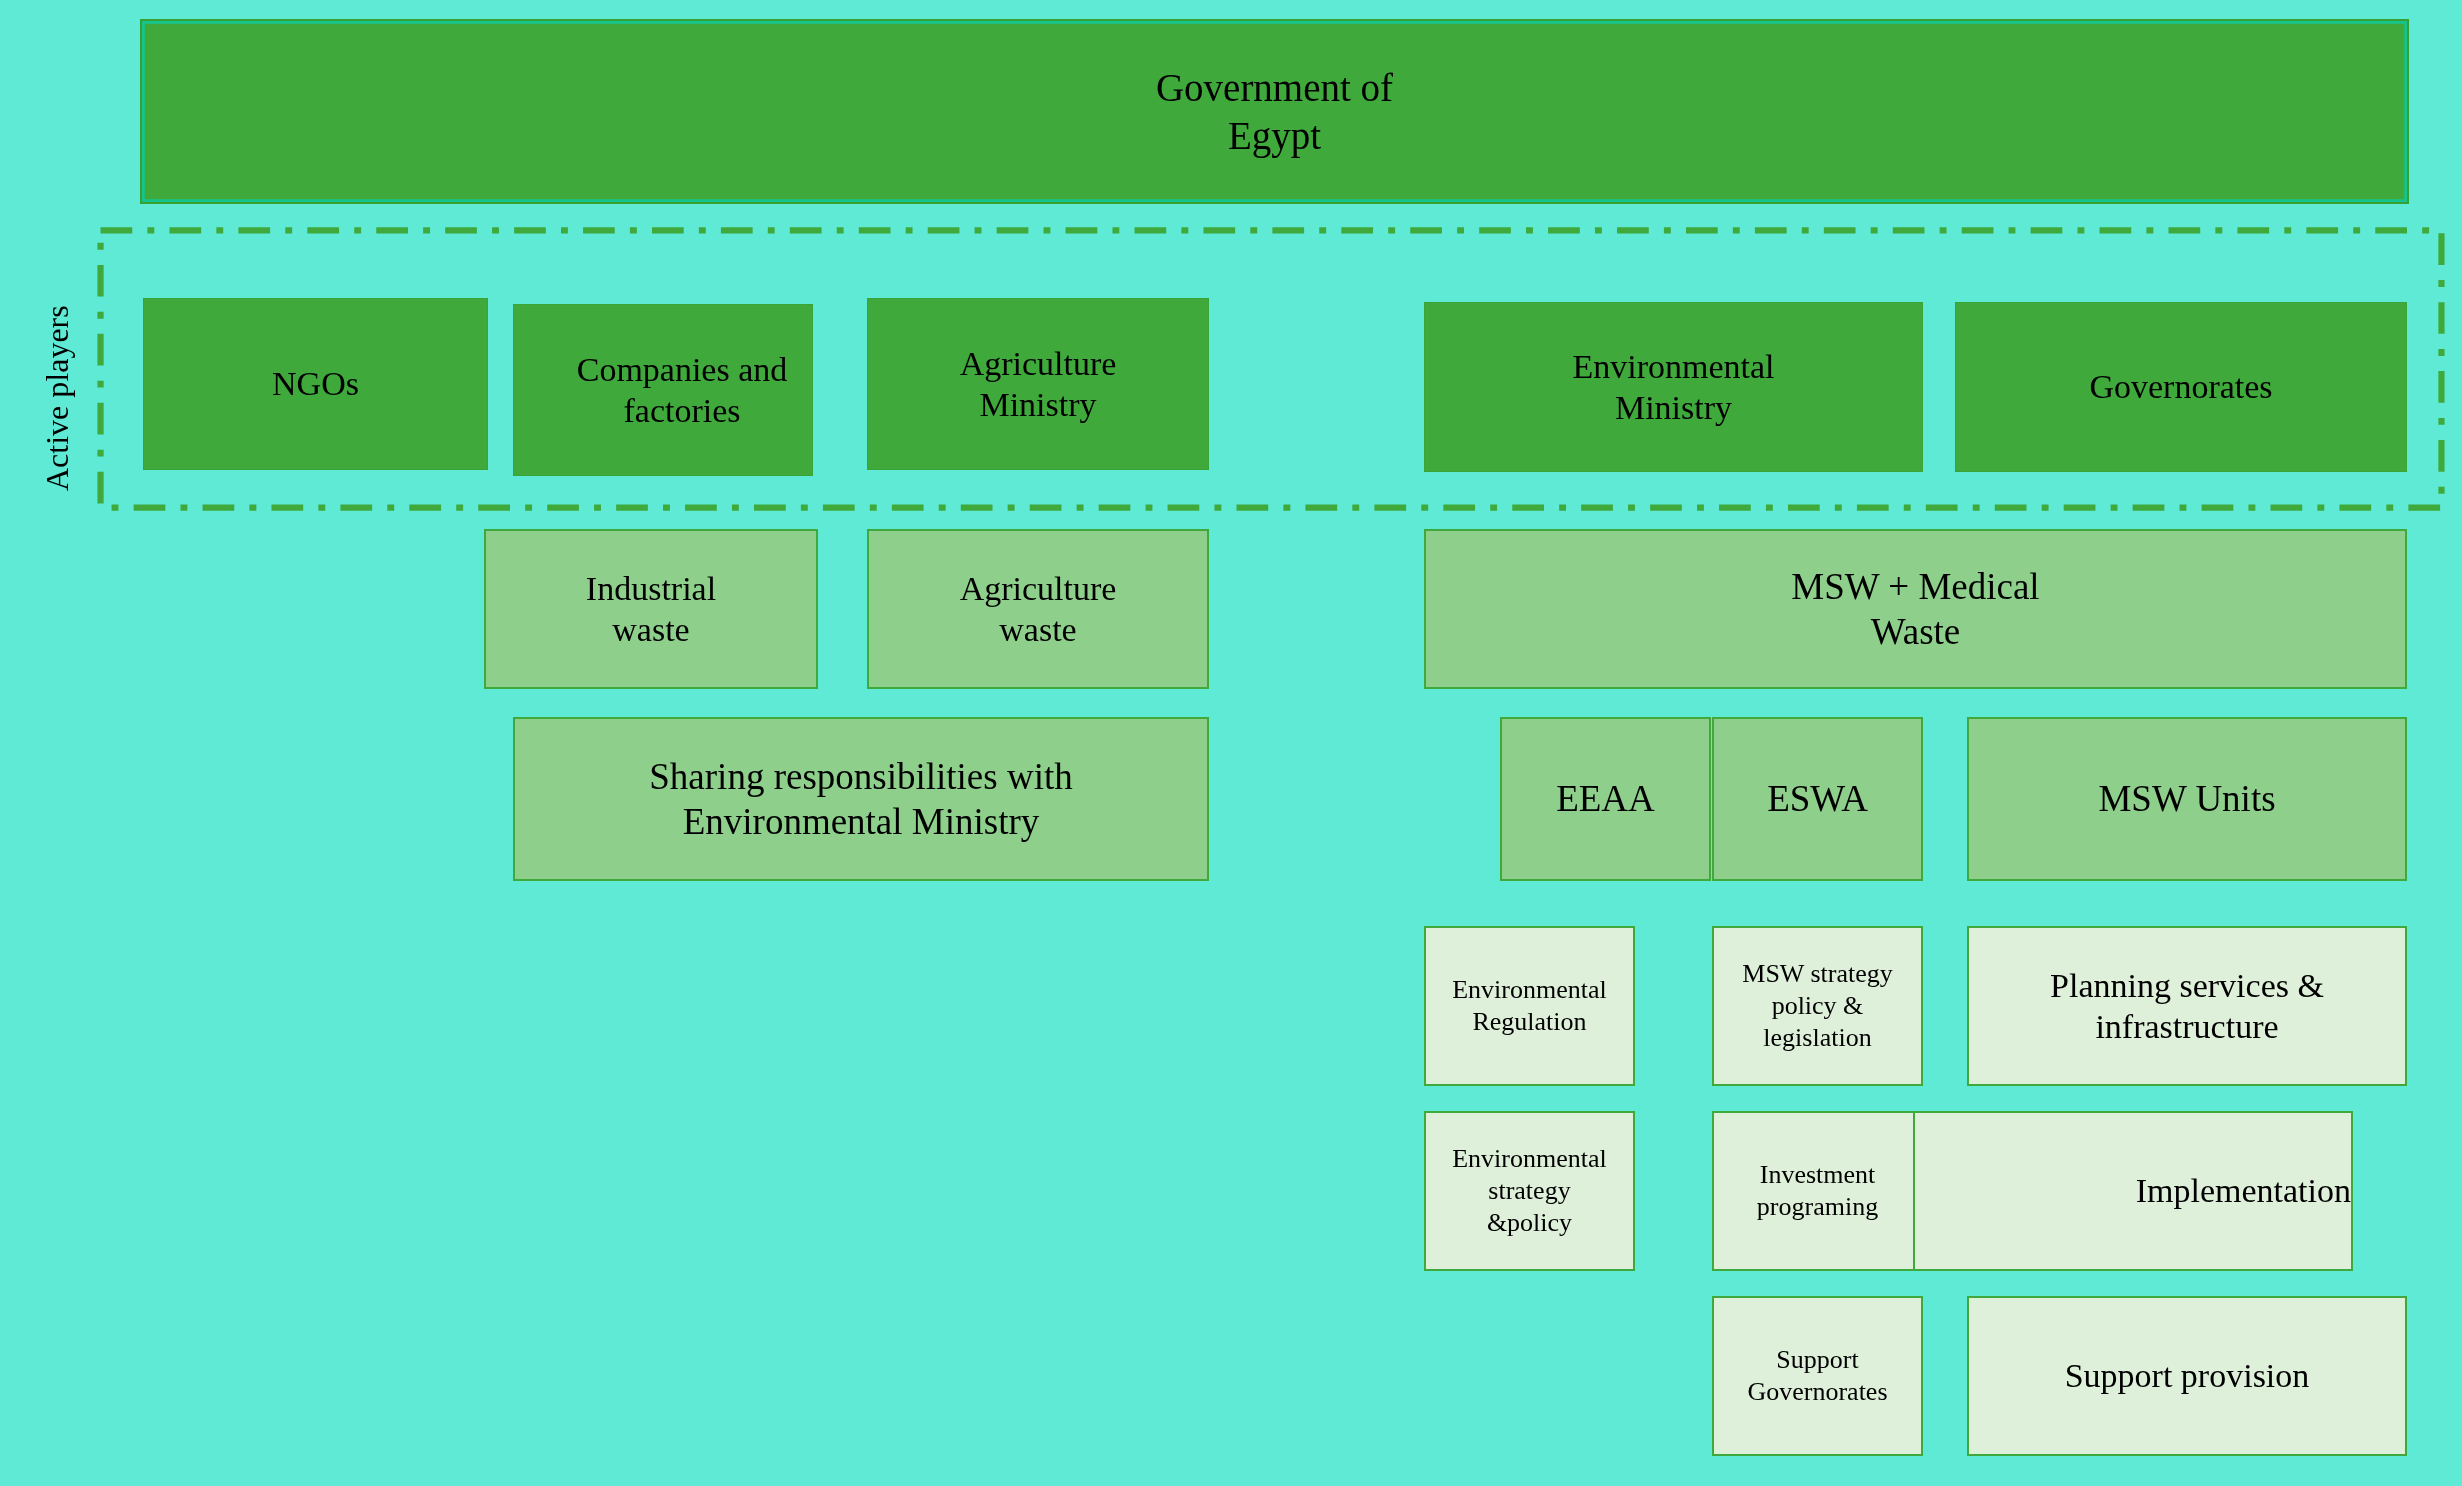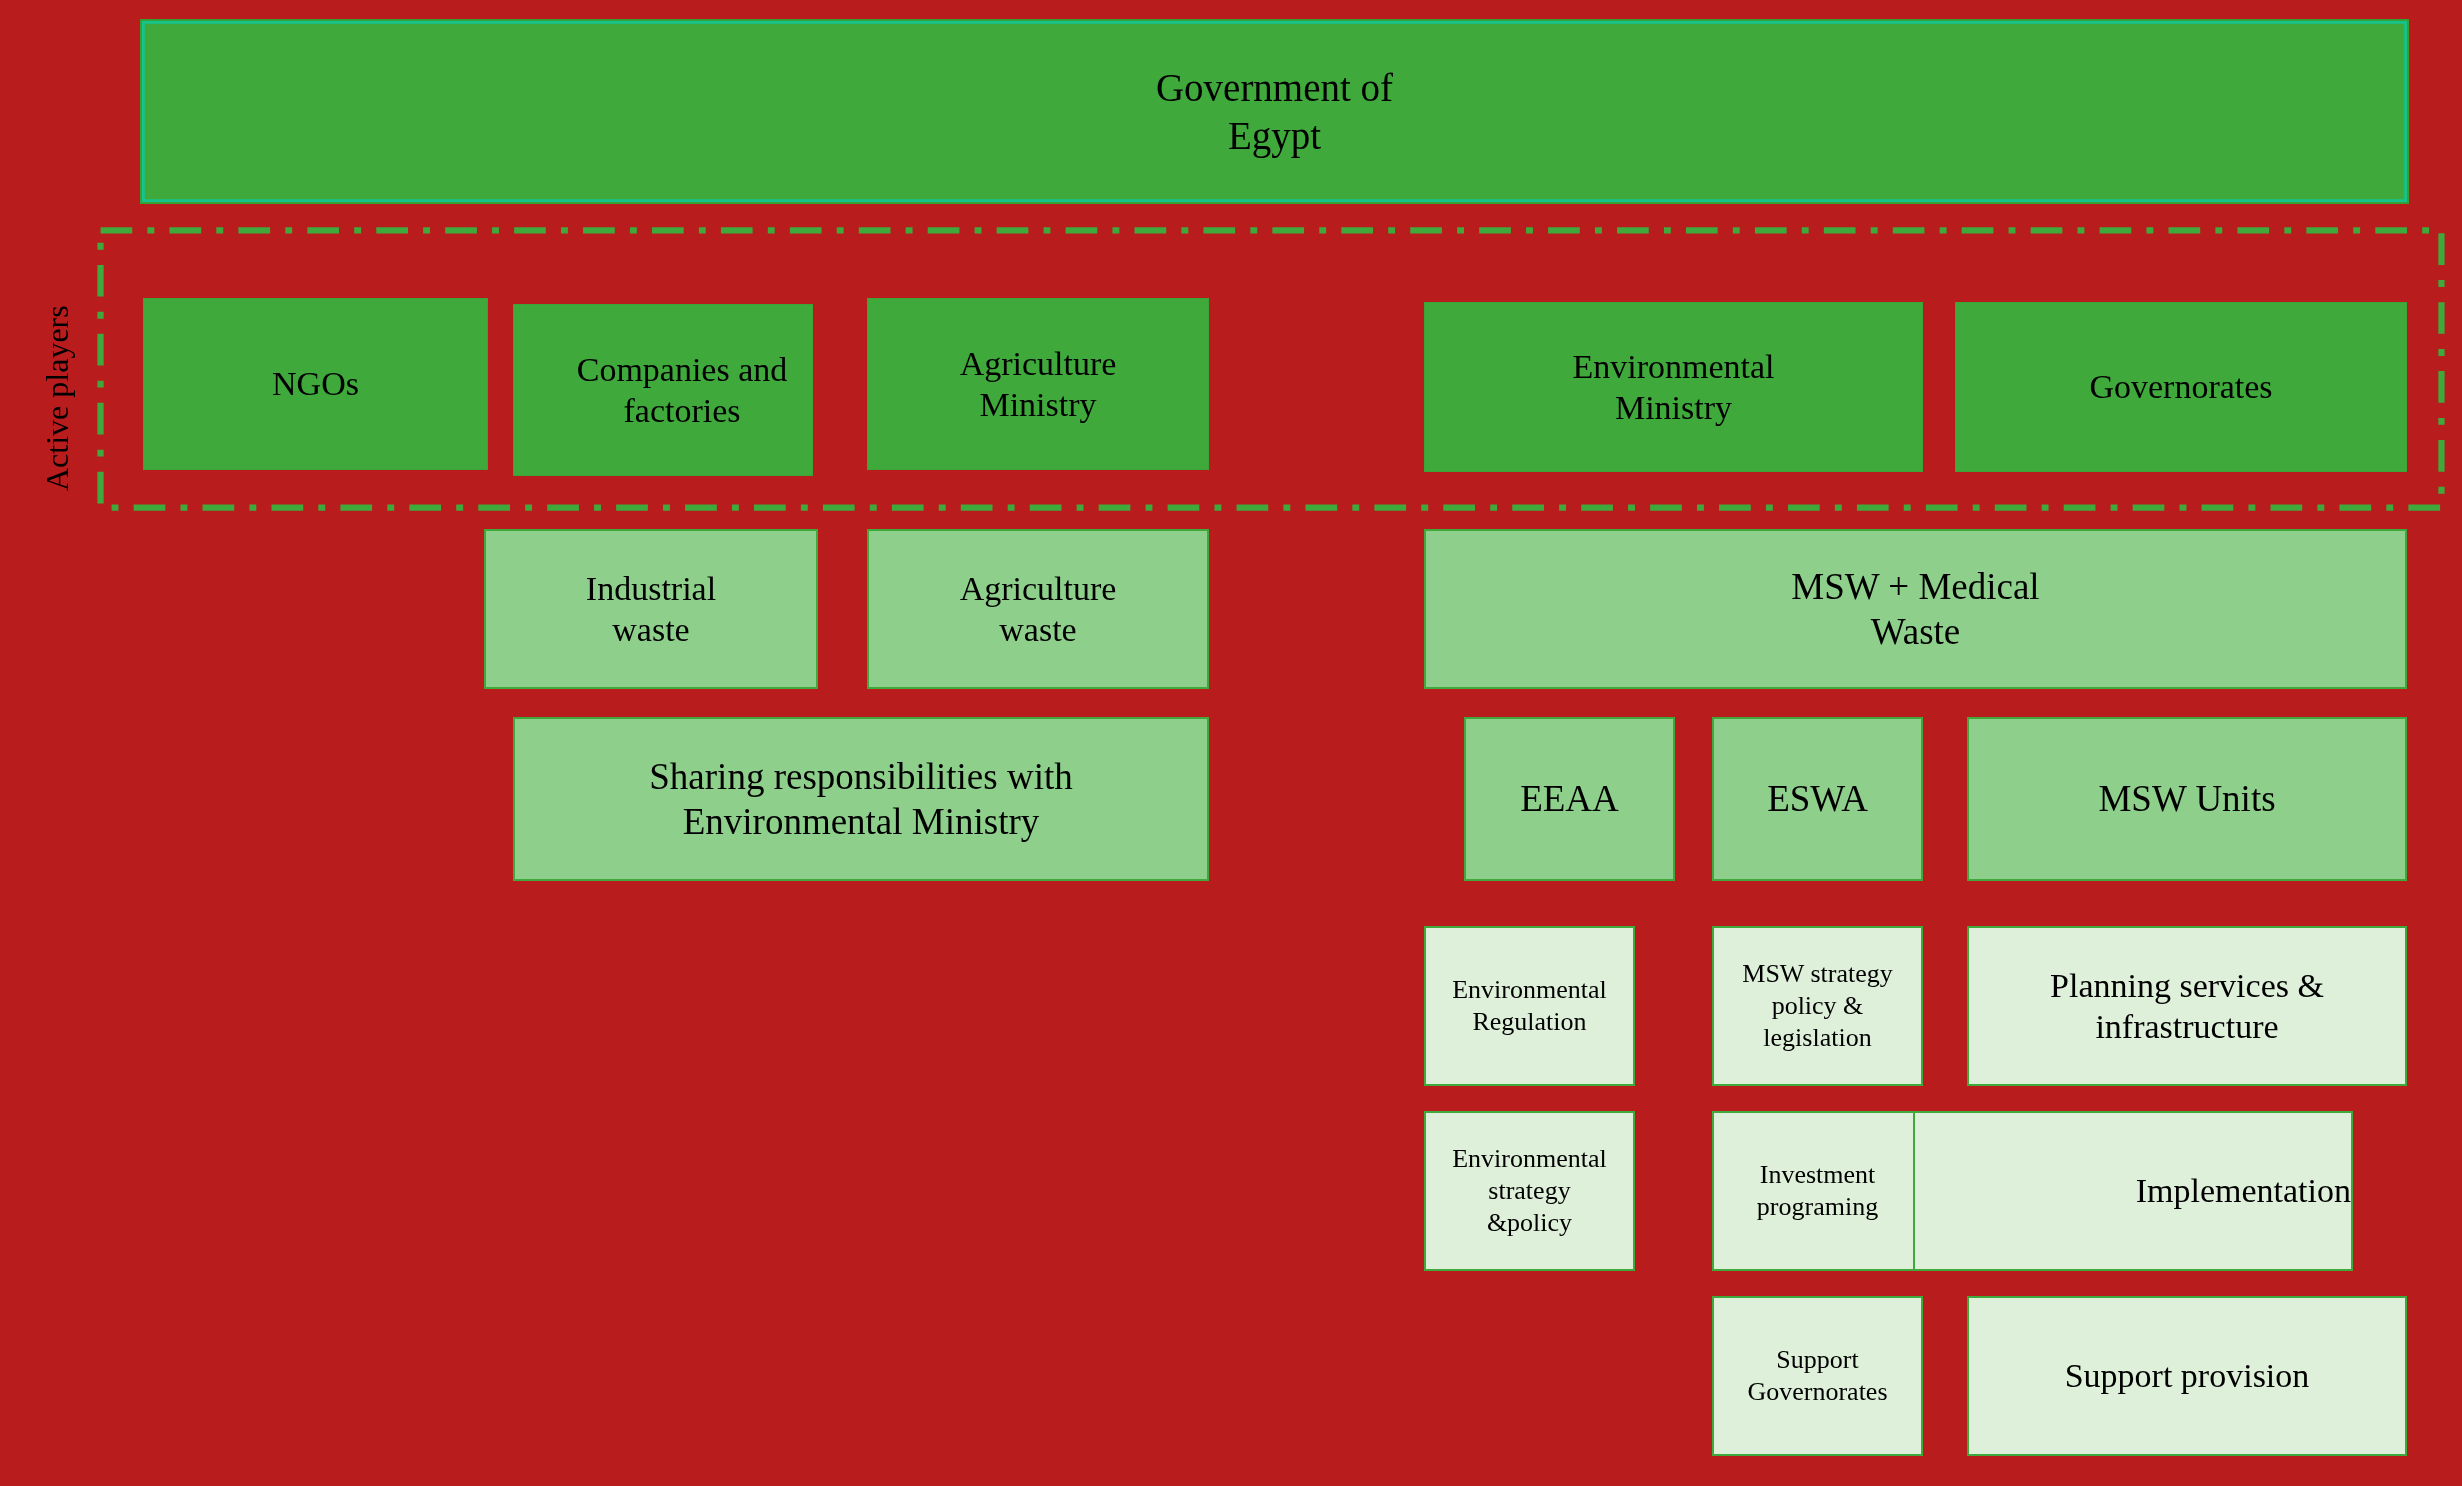--- a/index.html
+++ b/index.html
@@ -5,21 +5,21 @@
   html,body{margin:0;padding:0;background:#ffffff;}
   body{
     font-family:"Liberation Serif","DejaVu Serif",serif;
     color:#000000;
     -webkit-font-smoothing:antialiased;
   }
   #canvas{
     position:relative;
     width:2462px;
     height:1486px;
-    background:#b91c1c;
+    background:#5eead4;
     overflow:hidden;
   }
   .box{
     position:absolute;
     box-sizing:border-box;
     display:flex;
     align-items:center;
     justify-content:center;
     text-align:center;
     line-height:1.22;
@@ -119,21 +119,21 @@
     <span>MSW + Medical
 Waste</span>
   </div>
 
 
   <div class="box tier-mid t-xl" style="left:513px;top:717px;width:696px;height:164px;">
     <span>Sharing responsibilities with
 Environmental Ministry</span>
   </div>
 
-  <div class="box tier-mid t-xl" style="left:1464px;top:717px;width:211px;height:164px;justify-content:center;">
+  <div class="box tier-mid t-xl" style="left:1500px;top:717px;width:211px;height:164px;justify-content:center;">
     <span>EEAA</span>
   </div>
 
   <div class="box tier-mid t-xl" style="left:1712px;top:717px;width:211px;height:164px;">
     <span>ESWA</span>
   </div>
 
   <div class="box tier-mid t-xl" style="left:1967px;top:717px;width:440px;height:164px;">
     <span>MSW Units</span>
   </div>

